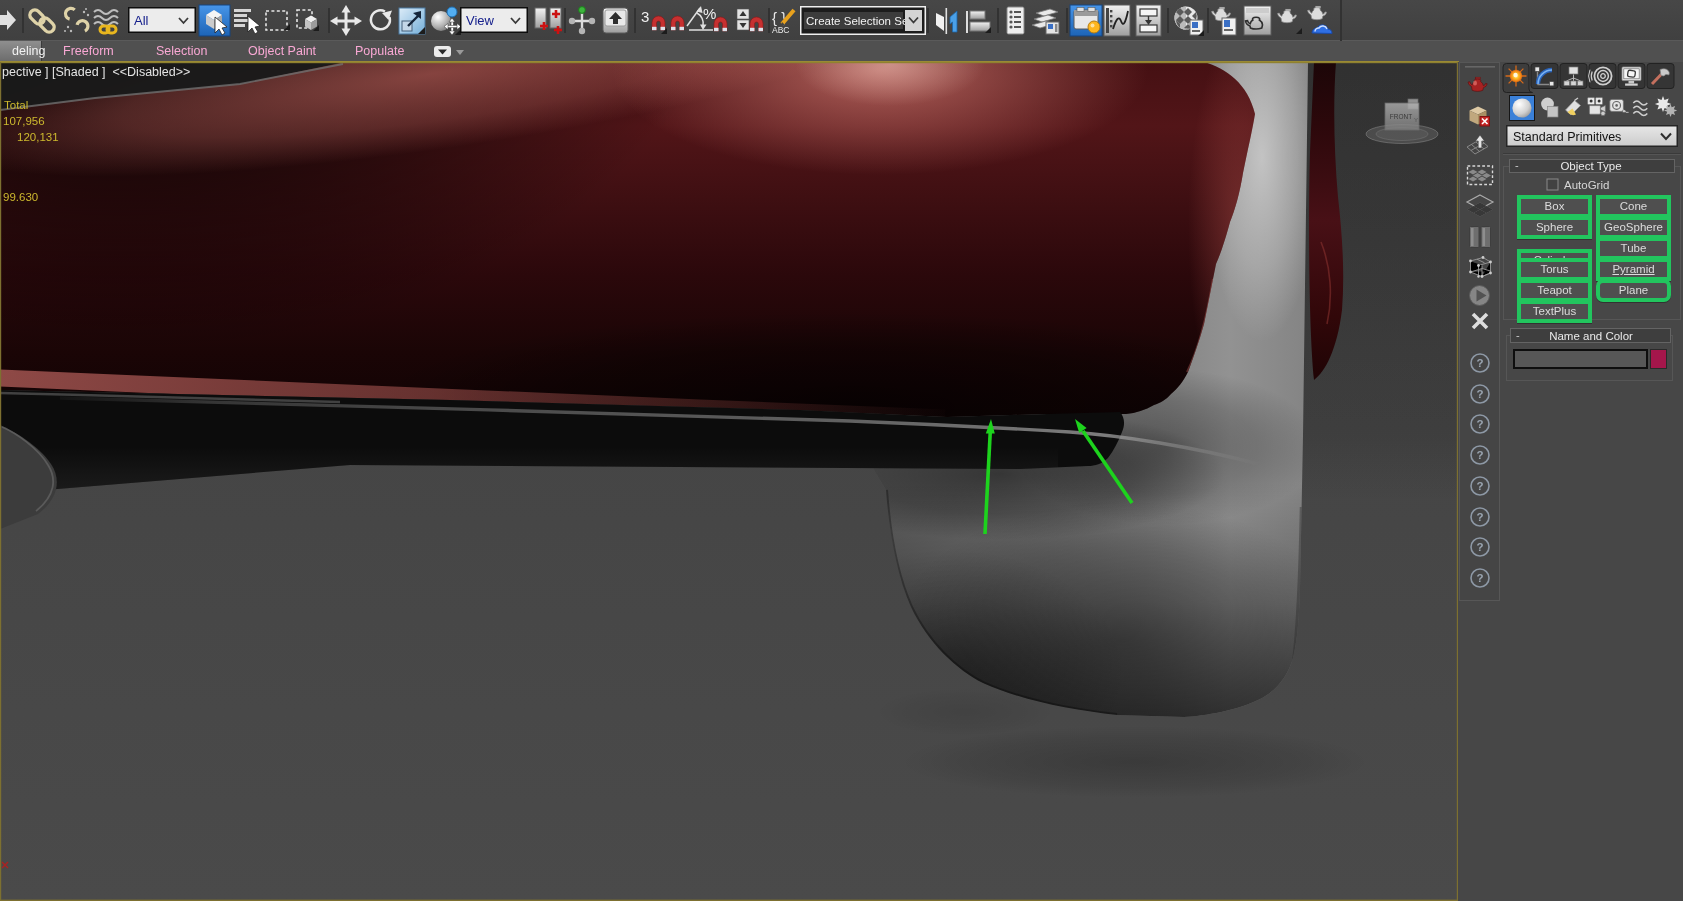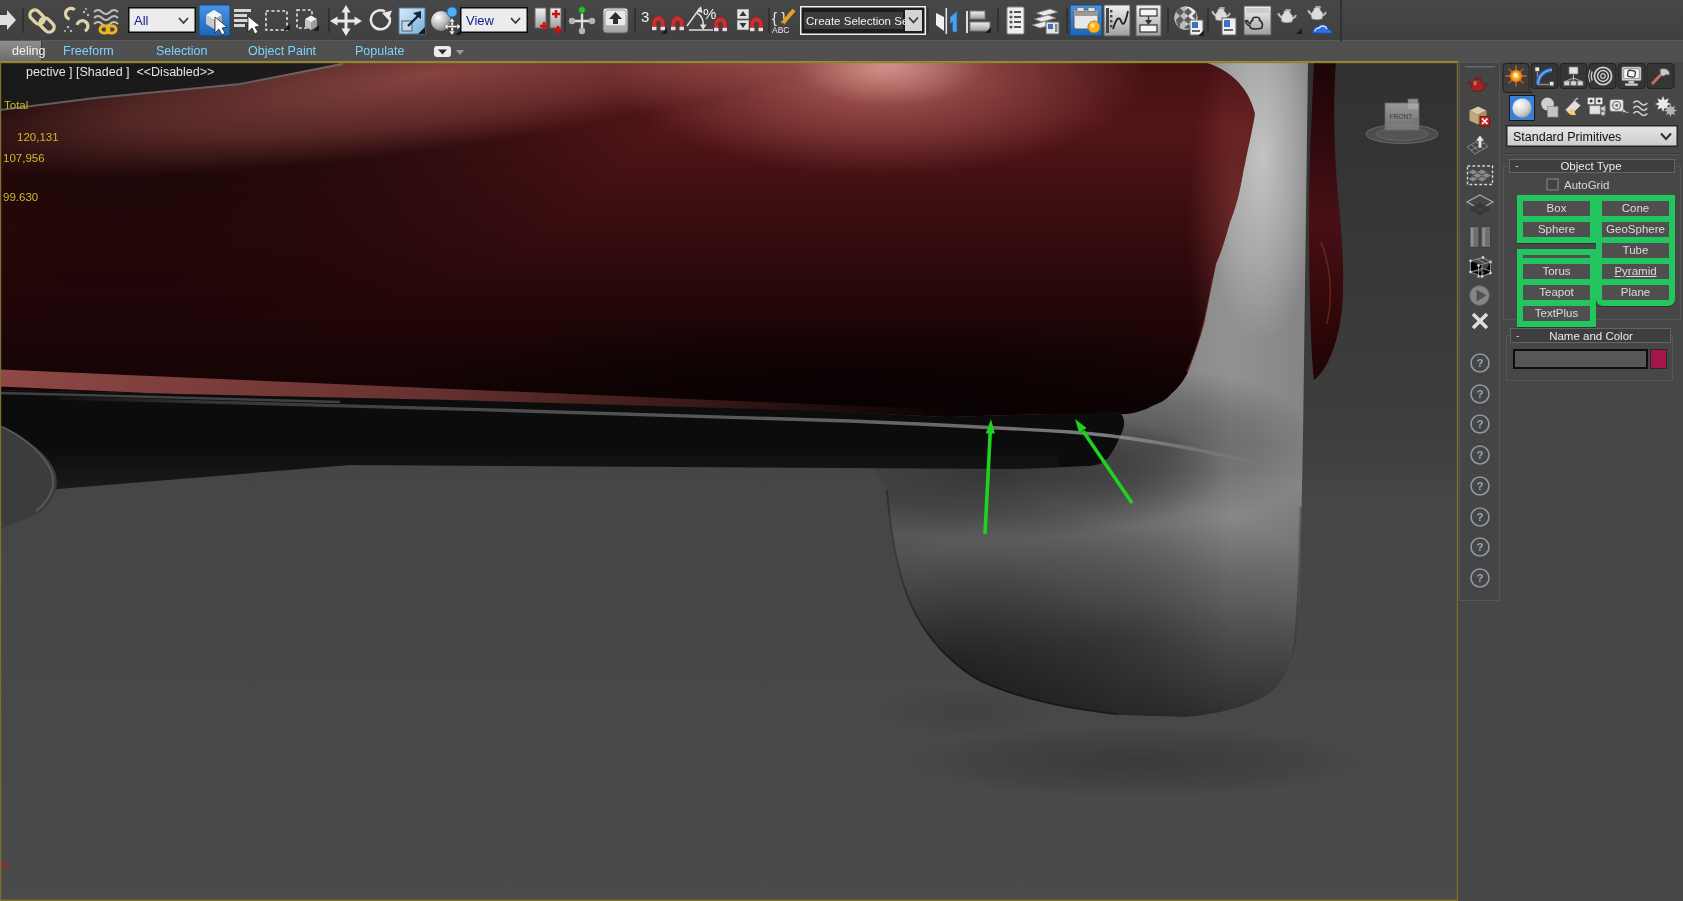--- a/index.html
+++ b/index.html
@@ -2,24 +2,24 @@
 <html><head>
 <meta charset="utf-8">
 <style>
 html,body{margin:0;padding:0;width:1683px;height:901px;overflow:hidden;background:#474747;font-family:"Liberation Sans",sans-serif;}
 .abs{position:absolute;}
 #toolbar{left:0;top:0;width:1683px;height:41px;background:linear-gradient(#474747,#404040);border-bottom:1px solid #5a5a5a;box-sizing:border-box;}
 #ribbon{left:0;top:41px;width:1683px;height:21px;background:#505050;}
 #vp{left:0;top:62px;width:1458px;height:839px;background:#464646;}
 #strip{left:1459px;top:62px;width:42px;height:540px;}
 #panel{left:1501px;top:62px;width:182px;height:839px;background:#474747;}
-.rtab{position:absolute;top:3px;color:#7dd3fc;font-size:12.5px;}
+.rtab{position:absolute;top:3px;color:#f9a8d4;font-size:12.5px;}
 .vtext{position:absolute;color:#e4e4e4;font-size:12.5px;white-space:pre;}
 .ytext{position:absolute;color:#cdb92e;font-size:11.5px;white-space:pre;}
-.btn{position:absolute;width:67px;height:15px;background:#4f4f4f;border:6px solid #22c55e;box-shadow:0 1px 0 #323232;color:#dcdcdc;font-size:11.5px;text-align:center;line-height:15px;}
+.btn{position:absolute;width:67px;height:15px;background:#4f4f4f;border:4px solid #22c55e;box-shadow:0 1px 0 #323232;color:#dcdcdc;font-size:11.5px;text-align:center;line-height:15px;}
 </style>
 </head>
 <body>
 <div class="abs" id="toolbar">
 <svg width="1683" height="41" viewBox="0 0 1683 41">
 <defs>
 <linearGradient id="btnlit" x1="0" y1="0" x2="0" y2="1">
           <stop offset="0" stop-color="#f2f2f2"></stop>
           <stop offset="1" stop-color="#9e9e9e"></stop>
         </linearGradient>
@@ -528,23 +528,23 @@
 <text x="1414" y="60" font-size="6" fill="#555555" font-family="Liberation Sans">Y</text>
 </g>
 
 <path d="M2,800 l6,6 m0,-6 l-6,6" stroke="#aa2222" stroke-width="1.5"></path>
 
 <rect x="0" y="0" width="1458" height="1.2" fill="#8f8130"></rect>
 <rect x="0" y="0" width="1.2" height="839" fill="#7d7030"></rect>
 <rect x="1456.8" y="0" width="1.2" height="839" fill="#7d7030"></rect>
 <rect x="0" y="837.6" width="1458" height="1.4" fill="#7d7030"></rect>
 </svg>
-<div class="vtext" style="left:2px;top:3px;padding-left:24px;">pective ] [Shaded ]  &lt;&lt;Disabled&gt;&gt;</div>
+<div class="vtext" style="left:2px;top:3px;">pective ] [Shaded ]  &lt;&lt;Disabled&gt;&gt;</div>
 <div class="ytext" style="left:4px;top:37px;">Total</div>
-<div class="ytext" style="left:3px;top:53px;margin-top:37px;">107,956</div>
+<div class="ytext" style="left:3px;top:53px;">107,956</div>
 <div class="ytext" style="left:17px;top:69px;">120,131</div>
 <div class="ytext" style="left:3px;top:101px;margin-top:28px;">99.630</div>
 </div>
 
 <div class="abs" id="strip">
 <svg width="42" height="540" viewBox="0 0 42 540">
 <rect x="0.5" y="0.5" width="40" height="538" fill="#454545" stroke="#575757"></rect>
 <rect x="6" y="4" width="30" height="1.6" fill="#666666"></rect>
 
 <g transform="translate(8,14)">

